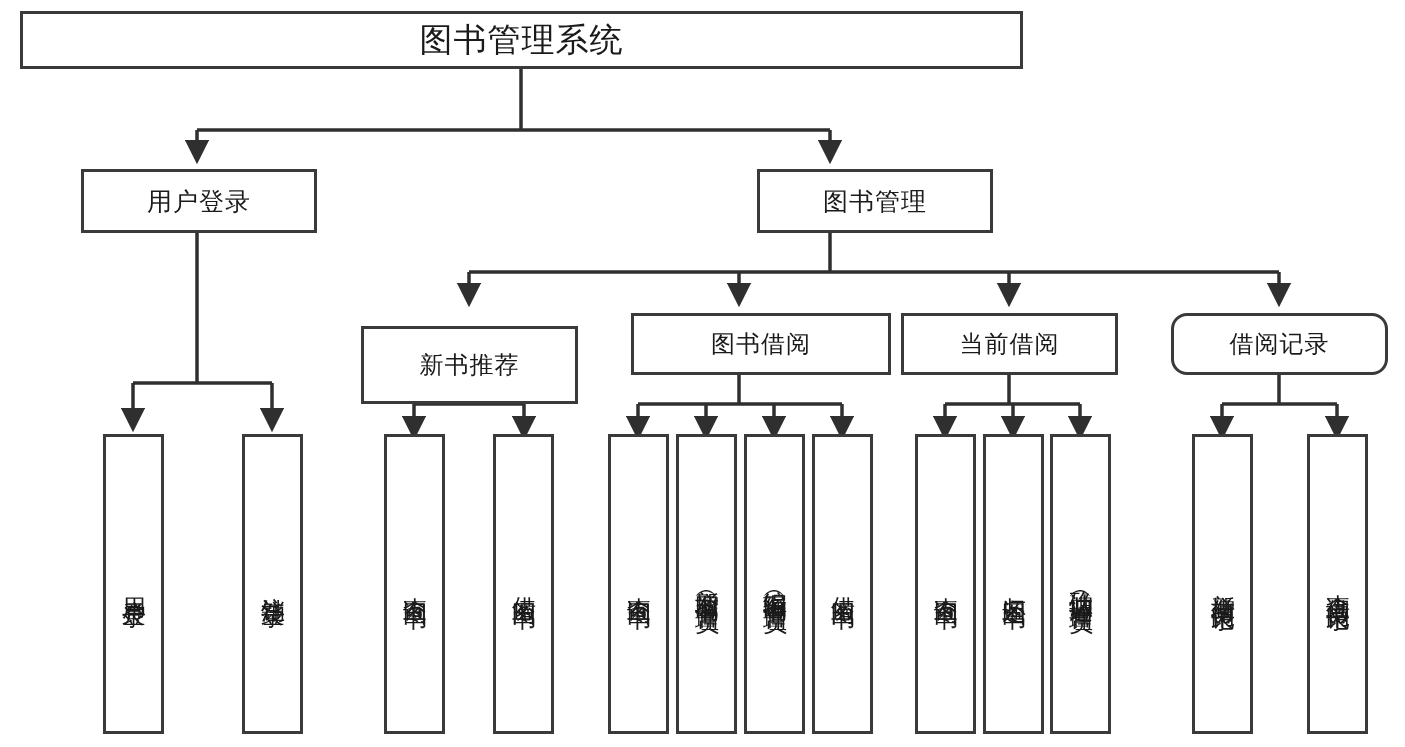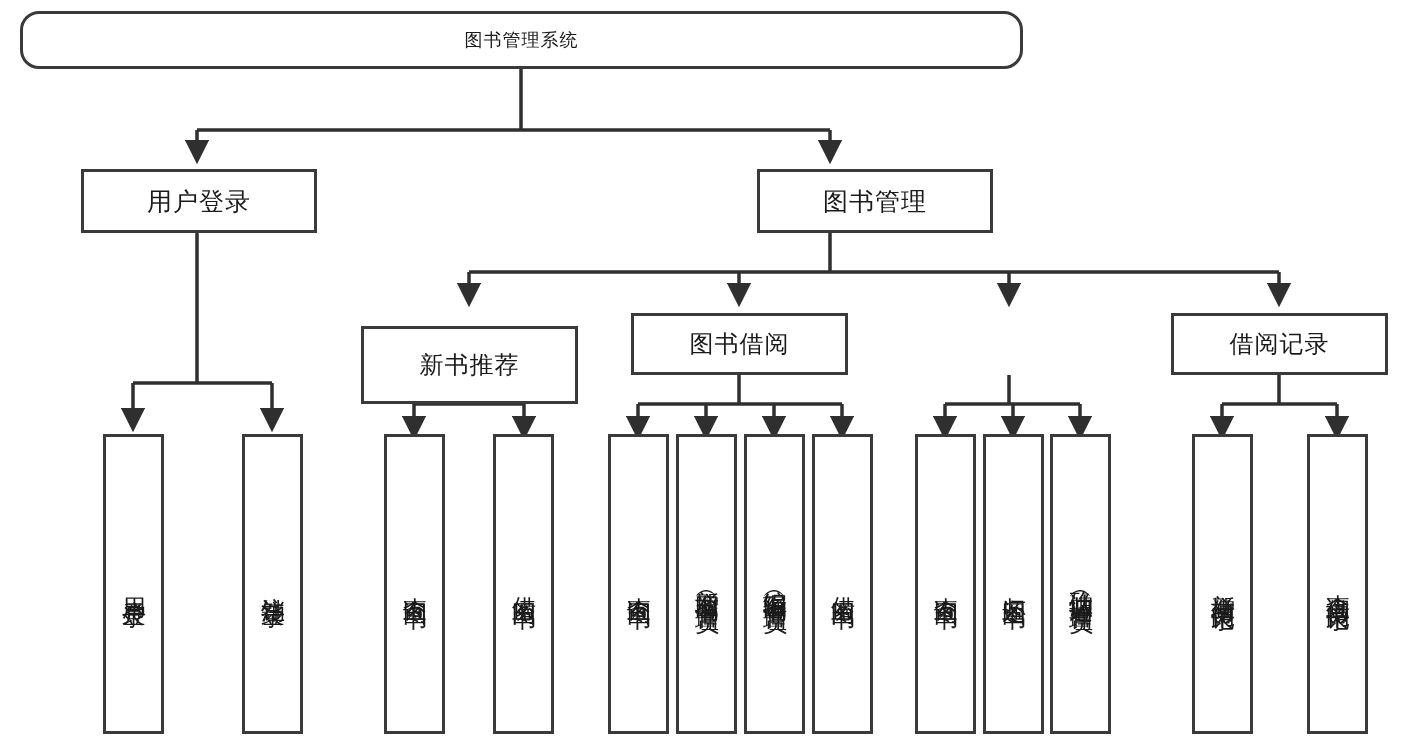--- a/index.html
+++ b/index.html
@@ -31,22 +31,21 @@
     box-sizing: border-box;
     background: #ffffff;
     border: 3px solid #3a3a3a;
     display: flex;
     align-items: center;
     justify-content: center;
     color: #1a1a1a;
     z-index: 2;
   }
   .node.root {
-    font-size: 18px;
-    border-radius: 19px;
+    font-size: 33px;
   }
   .node.level1 {
     font-size: 25px;
   }
   .node.level2 {
     font-size: 24px;
   }
   .node.leaf {
     font-size: 24px;
     align-items: center;
@@ -142,26 +141,29 @@
   </div>
 
   <div class="node level1" style="left:712px; top:169px; width:236px; height:64px;margin-left:45px;">
     <span class="hlabel">图书管理</span>
   </div>
 
   <div class="node level2" style="left:361px; top:326px; width:217px; height:78px;">
     <span class="hlabel">新书推荐</span>
   </div>
 
-  <div class="node level2" style="left:631px; top:313px; width:217px; height:62px;text-align:right;">
+  <div class="node level2" style="left:631px; top:313px; width:260px; height:62px;text-align:right;">
     <span class="hlabel">图书借阅</span>
   </div>
 
-
-  <div class="node level2" style="left:1171px; top:313px; width:217px; height:62px;">
+  <div class="node level2" style="left:901px; top:313px; width:217px; height:62px;">
+    <span class="hlabel">当前借阅</span>
+  </div>
+
+  <div class="node level2" style="left:1171px; top:313px; width:217px; height:62px;border-radius:16px;">
     <span class="hlabel">借阅记录</span>
   </div>
 
   <div class="node leaf" style="left:103px; top:434px; width:61px; height:300px;">
     <span class="vlabel">用户登录</span>
   </div>
 
   <div class="node leaf" style="left:242px; top:434px; width:61px; height:300px;">
     <span class="vlabel">注销登录</span>
   </div>

